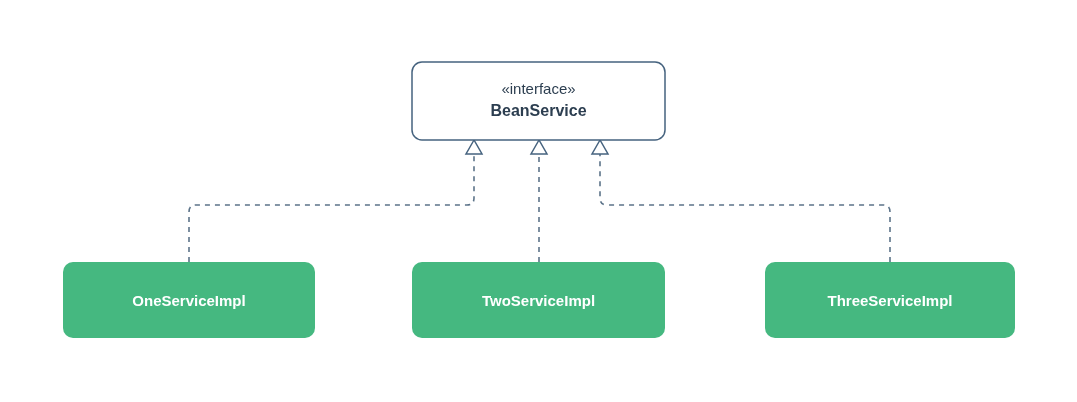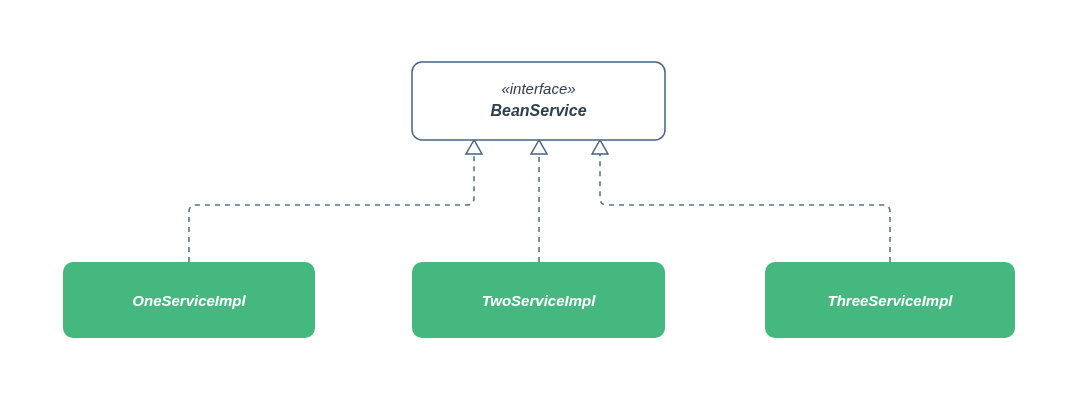--- a/index.html
+++ b/index.html
@@ -10,21 +10,20 @@
   body {
     width: 1077px;
     height: 402px;
     overflow: hidden;
     font-family: "Liberation Sans", sans-serif;
   }
   #diagram-root {
     position: relative;
     width: 1077px;
     height: 402px;
-    font-style: italic;
   }
   svg#uml-canvas {
     display: block;
     width: 1077px;
     height: 402px;
   }
   .iface-box-shape {
     fill: #ffffff;
     stroke: #46637f;
     stroke-width: 1.5;

